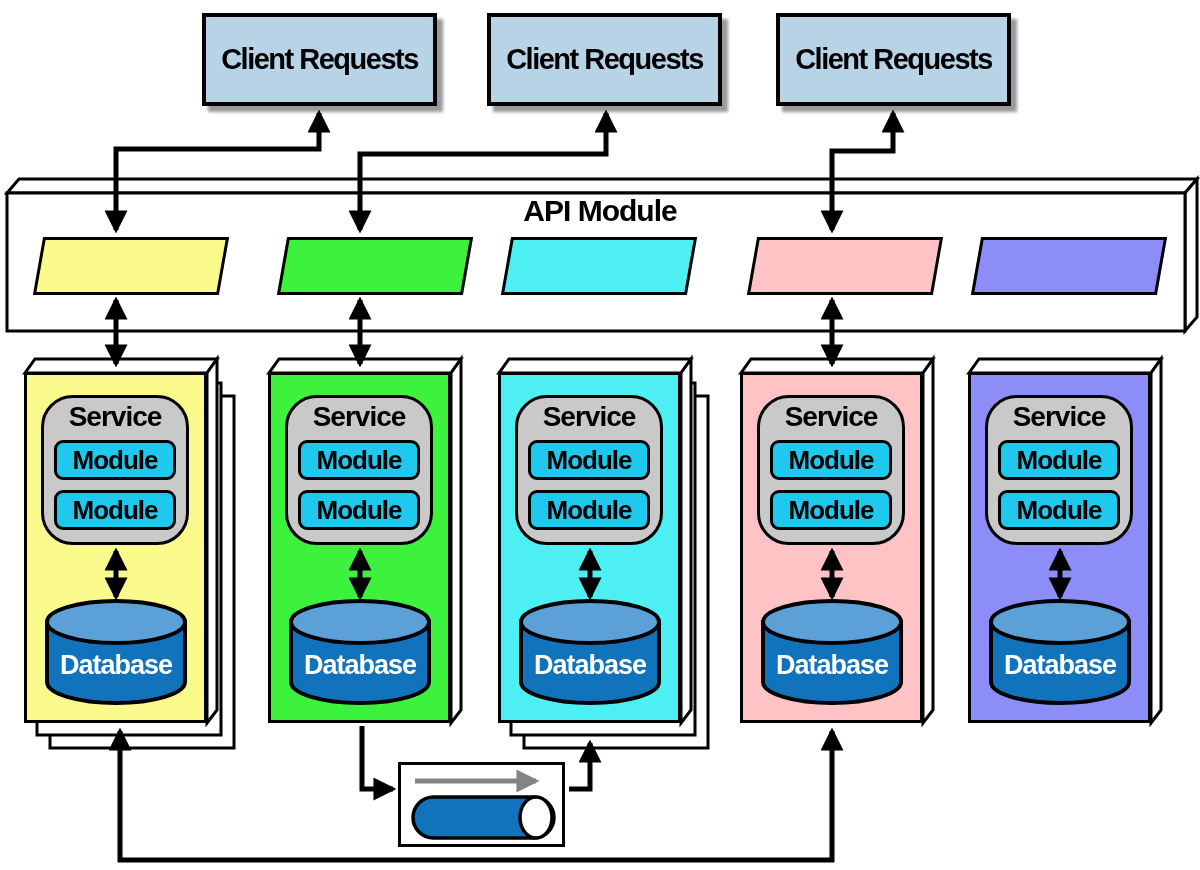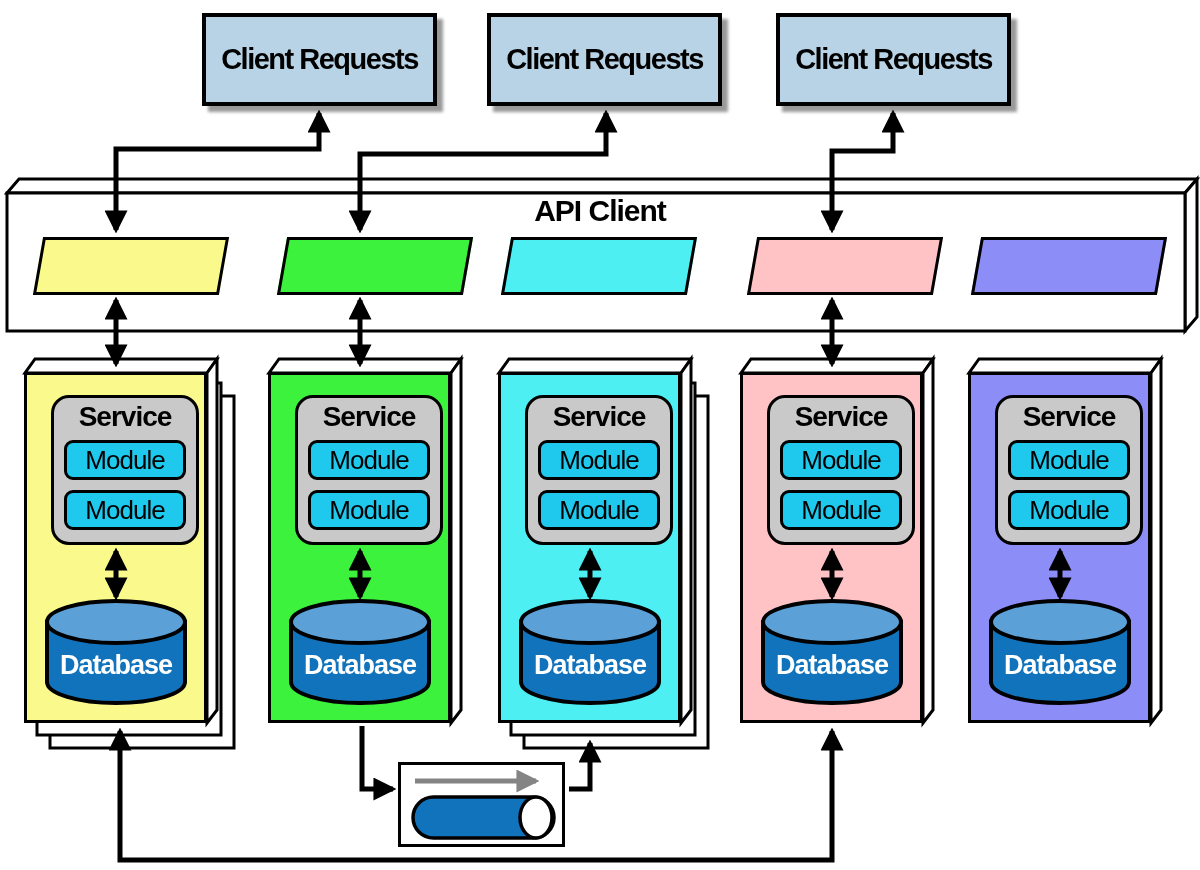--- a/index.html
+++ b/index.html
@@ -23,32 +23,32 @@
   }
   .para {
     position:absolute; top:237px; height:52px; width:180px; z-index:2;
     border:3px solid #000; transform:skewX(-10deg);
   }
   .card {
     position:absolute; top:372px; width:177px; height:345px; z-index:2;
     border:3.5px solid #000;
   }
   .svcbox {
-    position:absolute; left:24px; top:20px; width:142px; height:144px;
-    border:3.5px solid #000; border-radius:18px;
+    position:absolute; left:14px; top:20px; width:142px; height:144px;
+    border:3.5px solid #000; border-radius:32px;
   }
   .svclabel {
     text-align:center; font-weight:bold; font-size:28px; letter-spacing:-1px;
     margin-top:3px; color:#000;
   }
   .module {
     position:absolute; left:10px; width:116px; height:34px;
     border:3px solid #000; border-radius:9px;
     display:flex; align-items:center; justify-content:center;
-    font-weight:normal; font-size:26px; letter-spacing:-1px; color:#000;
+    font-weight:bold; font-size:26px; letter-spacing:-1px; color:#000;
   }
   .module.m1 { top:42px; }
   .module.m2 { top:92px; }
   .queue-box {
     position:absolute; left:398px; top:762px; width:161px; height:79px; z-index:2;
     background:#fff; border:3.5px solid #000;
   }
 </style>
 </head>
 <body>
@@ -82,21 +82,21 @@
   <div class="client-box" style="left: 202px; background-color: rgb(185, 211, 230);">
     <span>Client Requests</span>
   </div>
   <div class="client-box" style="left: 487px; background-color: rgb(185, 211, 230);">
     <span>Client Requests</span>
   </div>
   <div class="client-box" style="left: 776px; background-color: rgb(185, 211, 230);">
     <span>Client Requests</span>
   </div>
 
-  <div class="api-label">API Client</div>
+  <div class="api-label">API Module</div>
 
   <div class="para" style="left: 38px; background-color: rgb(250, 250, 140);"></div>
   <div class="para" style="left: 282px; background-color: rgb(60, 242, 60);"></div>
   <div class="para" style="left: 506px; background-color: rgb(77, 239, 242);"></div>
   <div class="para" style="left: 752px; background-color: rgb(255, 195, 198);"></div>
   <div class="para" style="left: 976px; background-color: rgb(141, 141, 247);"></div>
 
   <div class="card" style="left: 24px; background-color: rgb(250, 250, 140);">
     <div class="svcbox" style="background-color: rgb(201, 201, 201);">
       <div class="svclabel">Service</div>

